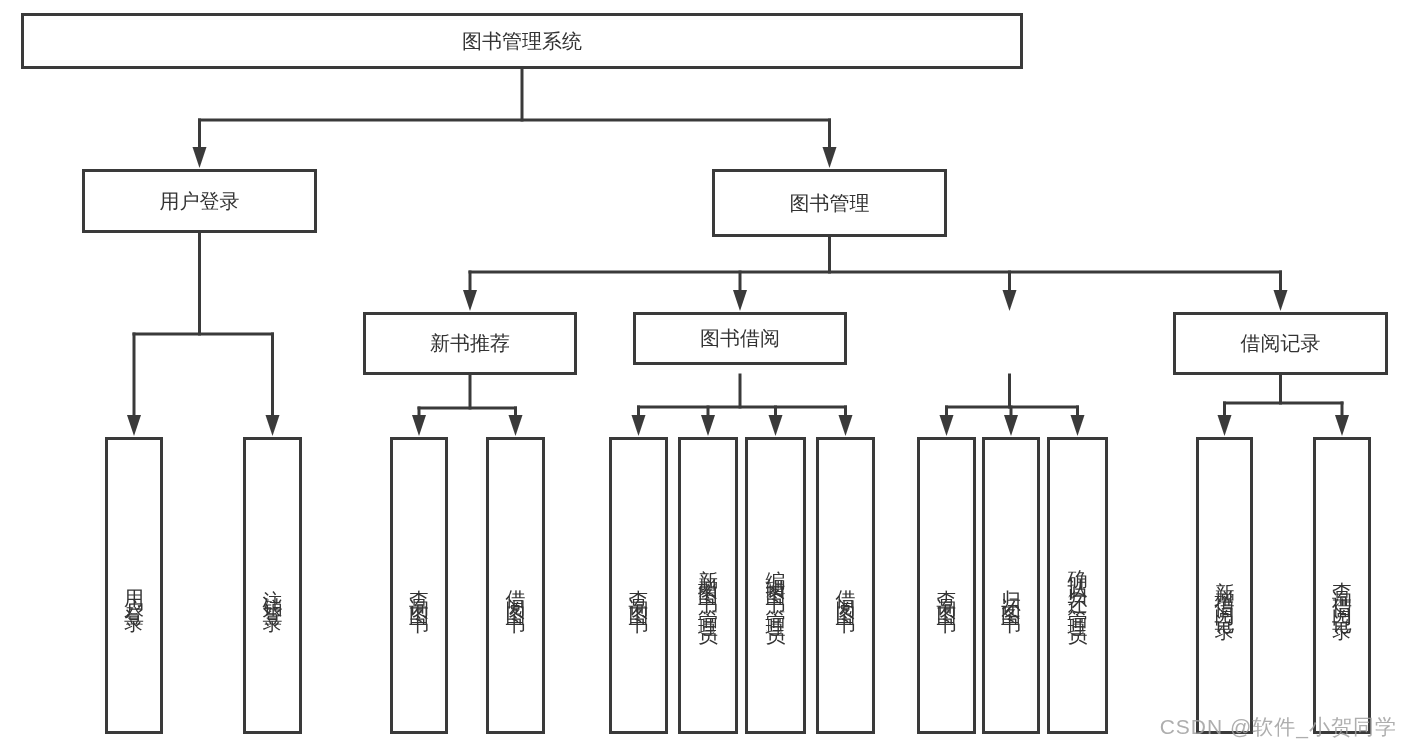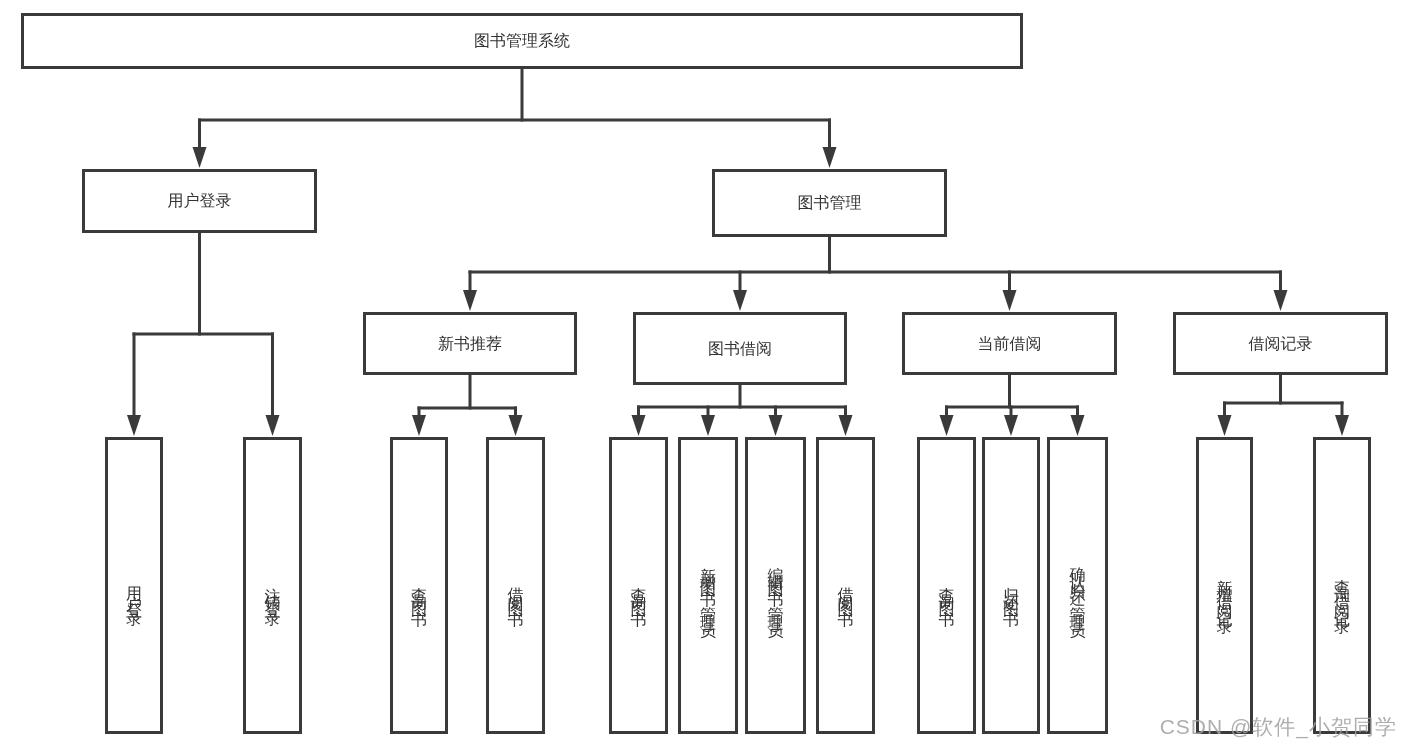--- a/index.html
+++ b/index.html
@@ -18,21 +18,21 @@
   }
   .node {
     position: absolute;
     box-sizing: border-box;
     border: 3px solid #3a3a3a;
     background: #ffffff;
     color: #333333;
     display: flex;
     align-items: center;
     justify-content: center;
-    font-size: 16px;
+    font-size: 20px;
     line-height: 1.25;
     z-index: 2;
     white-space: nowrap;
   }
   .node.vertical {
     writing-mode: vertical-rl;
     letter-spacing: 8px;
     padding-top: 8px; 
   }
   #watermark {
@@ -103,22 +103,21 @@
       <polygon points="1217.5,415 1231.5,415 1224.5,436" fill="#3a3a3a"></polygon>
       <line x1="1342" y1="403" x2="1342" y2="420" stroke="#3a3a3a" stroke-width="3" stroke-linecap="square"></line>
       <polygon points="1335,415 1349,415 1342,436" fill="#3a3a3a"></polygon>
     </svg>
 
   <div id="watermark">CSDN @软件_小贺同学</div>
 <div class="node horizontal" style="left: 21px; top: 13px; width: 1002px; height: 56px; border-color: rgb(58, 58, 58); background: rgb(255, 255, 255); color: rgb(51, 51, 51);">图书管理系统</div>
     <div class="node horizontal" style="left: 82px; top: 169px; width: 235px; height: 64px; border-color: rgb(58, 58, 58); background: rgb(255, 255, 255); color: rgb(51, 51, 51);">用户登录</div>
     <div class="node horizontal" style="left: 712px; top: 169px; width: 235px; height: 68px; border-color: rgb(58, 58, 58); background: rgb(255, 255, 255); color: rgb(51, 51, 51);">图书管理</div>
     <div class="node horizontal" style="left: 363px; top: 312px; width: 214px; height: 63px; border-color: rgb(58, 58, 58); background: rgb(255, 255, 255); color: rgb(51, 51, 51);">新书推荐</div>
-    <div class="node horizontal" style="left: 633px; top: 312px; width: 214px; height: 73px; border-color: rgb(58, 58, 58); background: rgb(255, 255, 255); color: rgb(51, 51, 51);">图书借阅</div>
-    <div class="node horizontal" style="left: 902px; top: 312px; width: 215px; height: 63px; border-color: rgb(58, 58, 58); background: rgb(255, 255, 255); color: rgb(51, 51, 51);">当前借阅</div>
+    <div class="node horizontal" style="left: 633px; top: 312px; width: 214px; height: 53px; border-color: rgb(58, 58, 58); background: rgb(255, 255, 255); color: rgb(51, 51, 51);">图书借阅</div>
     <div class="node horizontal" style="left: 1173px; top: 312px; width: 215px; height: 63px; border-color: rgb(58, 58, 58); background: rgb(255, 255, 255); color: rgb(51, 51, 51);">借阅记录</div>
     <div class="node vertical" style="left: 105px; top: 437px; width: 58px; height: 297px; border-color: rgb(58, 58, 58); background: rgb(255, 255, 255); color: rgb(51, 51, 51);">用户登录</div>
     <div class="node vertical" style="left: 243px; top: 437px; width: 59px; height: 297px; border-color: rgb(58, 58, 58); background: rgb(255, 255, 255); color: rgb(51, 51, 51);">注销登录</div>
     <div class="node vertical" style="left: 390px; top: 437px; width: 58px; height: 297px; border-color: rgb(58, 58, 58); background: rgb(255, 255, 255); color: rgb(51, 51, 51);">查询图书</div>
     <div class="node vertical" style="left: 486px; top: 437px; width: 59px; height: 297px; border-color: rgb(58, 58, 58); background: rgb(255, 255, 255); color: rgb(51, 51, 51);">借阅图书</div>
     <div class="node vertical" style="left: 609px; top: 437px; width: 59px; height: 297px; border-color: rgb(58, 58, 58); background: rgb(255, 255, 255); color: rgb(51, 51, 51);">查询图书</div>
     <div class="node vertical" style="left: 678px; top: 437px; width: 60px; height: 297px; border-color: rgb(58, 58, 58); background: rgb(255, 255, 255); color: rgb(51, 51, 51);">新增图书（管理员）</div>
     <div class="node vertical" style="left: 745px; top: 437px; width: 61px; height: 297px; border-color: rgb(58, 58, 58); background: rgb(255, 255, 255); color: rgb(51, 51, 51);">编辑图书（管理员）</div>
     <div class="node vertical" style="left: 816px; top: 437px; width: 59px; height: 297px; border-color: rgb(58, 58, 58); background: rgb(255, 255, 255); color: rgb(51, 51, 51);">借阅图书</div>
     <div class="node vertical" style="left: 917px; top: 437px; width: 59px; height: 297px; border-color: rgb(58, 58, 58); background: rgb(255, 255, 255); color: rgb(51, 51, 51);">查询图书</div>

